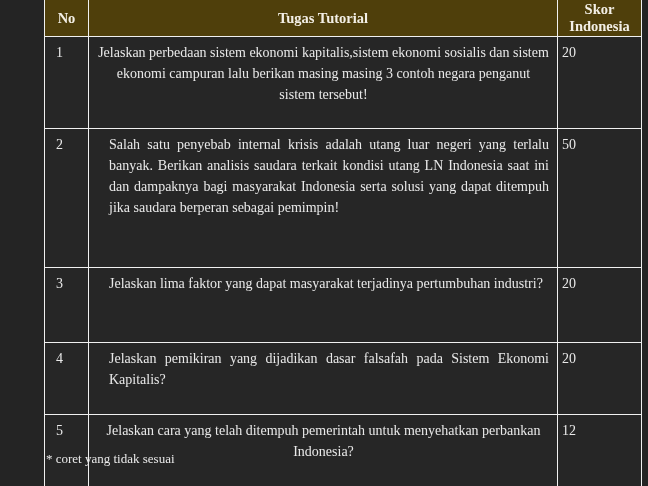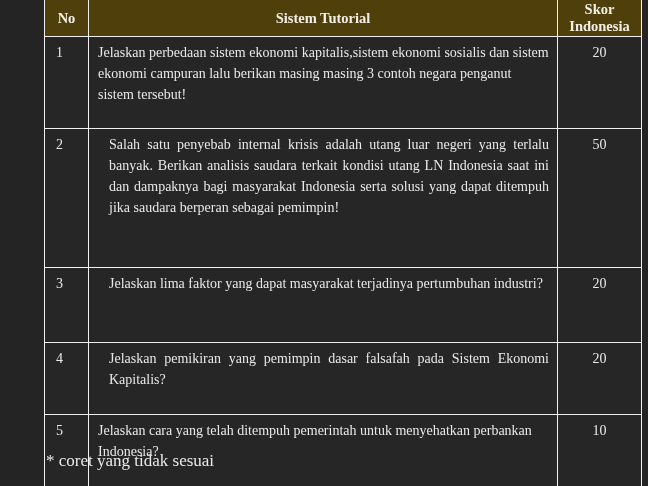--- a/index.html
+++ b/index.html
@@ -52,56 +52,55 @@
   table.tasks td {
     vertical-align: top;
     background: var(--cell-bg, #262626);
   }
   td.no-cell {
     text-align: left;
     padding: 5px 4px 4px 11px;
   }
   td.task-cell {
     padding: 5px 8px 4px 9px;
-    text-align: left;
+    text-align: center;
   }
   td.task-cell[data-align="justify"] { text-align: justify; padding-left: 20px; }
   td.score-cell {
-    text-align: center;
     padding: 5px 4px 4px 4px;
   }
   tr.r1 td { height: 82px; }
   tr.r2 td { height: 129px; }
   tr.r3 td { height: 65px; }
   tr.r4 td { height: 62px; }
   tr.r5 td { height: 63px; }
 
   .footnote {
     position: absolute;
     left: 46px;
     top: 451px;
-    font-size: 17px;
+    font-size: 13px;
     color: var(--text-color, #e9e9e9);
   }
 </style>
 </head>
 <body>
 
 <div class="doc">
 
   <table class="tasks">
     <colgroup>
       <col class="c-no">
       <col class="c-task">
       <col class="c-score">
     </colgroup>
     <thead>
       <tr>
         <th>No</th>
-        <th>Sistem Tutorial</th>
+        <th>Tugas Tutorial</th>
         <th>Skor Indonesia</th>
       </tr>
     </thead>
     <tbody>
       <tr class="r1">
         <td class="no-cell">1</td>
         <td class="task-cell" data-align="left">Jelaskan perbedaan sistem ekonomi kapitalis,sistem ekonomi sosialis dan sistem ekonomi campuran lalu berikan masing masing 3 contoh negara penganut sistem tersebut!</td>
         <td class="score-cell">20</td>
       </tr>
       <tr class="r2">
@@ -109,26 +108,26 @@
         <td class="task-cell" data-align="justify">Salah satu penyebab internal krisis adalah utang luar negeri yang terlalu banyak. Berikan analisis saudara terkait kondisi utang LN Indonesia saat ini dan dampaknya bagi masyarakat Indonesia serta solusi yang dapat ditempuh jika saudara berperan sebagai pemimpin!</td>
         <td class="score-cell">50</td>
       </tr>
       <tr class="r3">
         <td class="no-cell">3</td>
         <td class="task-cell" data-align="justify">Jelaskan lima faktor yang dapat masyarakat terjadinya pertumbuhan industri?</td>
         <td class="score-cell">20</td>
       </tr>
       <tr class="r4">
         <td class="no-cell">4</td>
-        <td class="task-cell" data-align="justify">Jelaskan pemikiran yang pemimpin dasar falsafah pada Sistem Ekonomi Kapitalis?</td>
+        <td class="task-cell" data-align="justify">Jelaskan pemikiran yang dijadikan dasar falsafah pada Sistem Ekonomi Kapitalis?</td>
         <td class="score-cell">20</td>
       </tr>
       <tr class="r5">
         <td class="no-cell">5</td>
         <td class="task-cell" data-align="left">Jelaskan cara yang telah ditempuh pemerintah untuk menyehatkan perbankan Indonesia?</td>
-        <td class="score-cell">10</td>
+        <td class="score-cell">12</td>
       </tr>
     </tbody>
   </table>
 
   <div class="footnote">* coret yang tidak sesuai</div>
 
 </div>
 
 </body></html>

